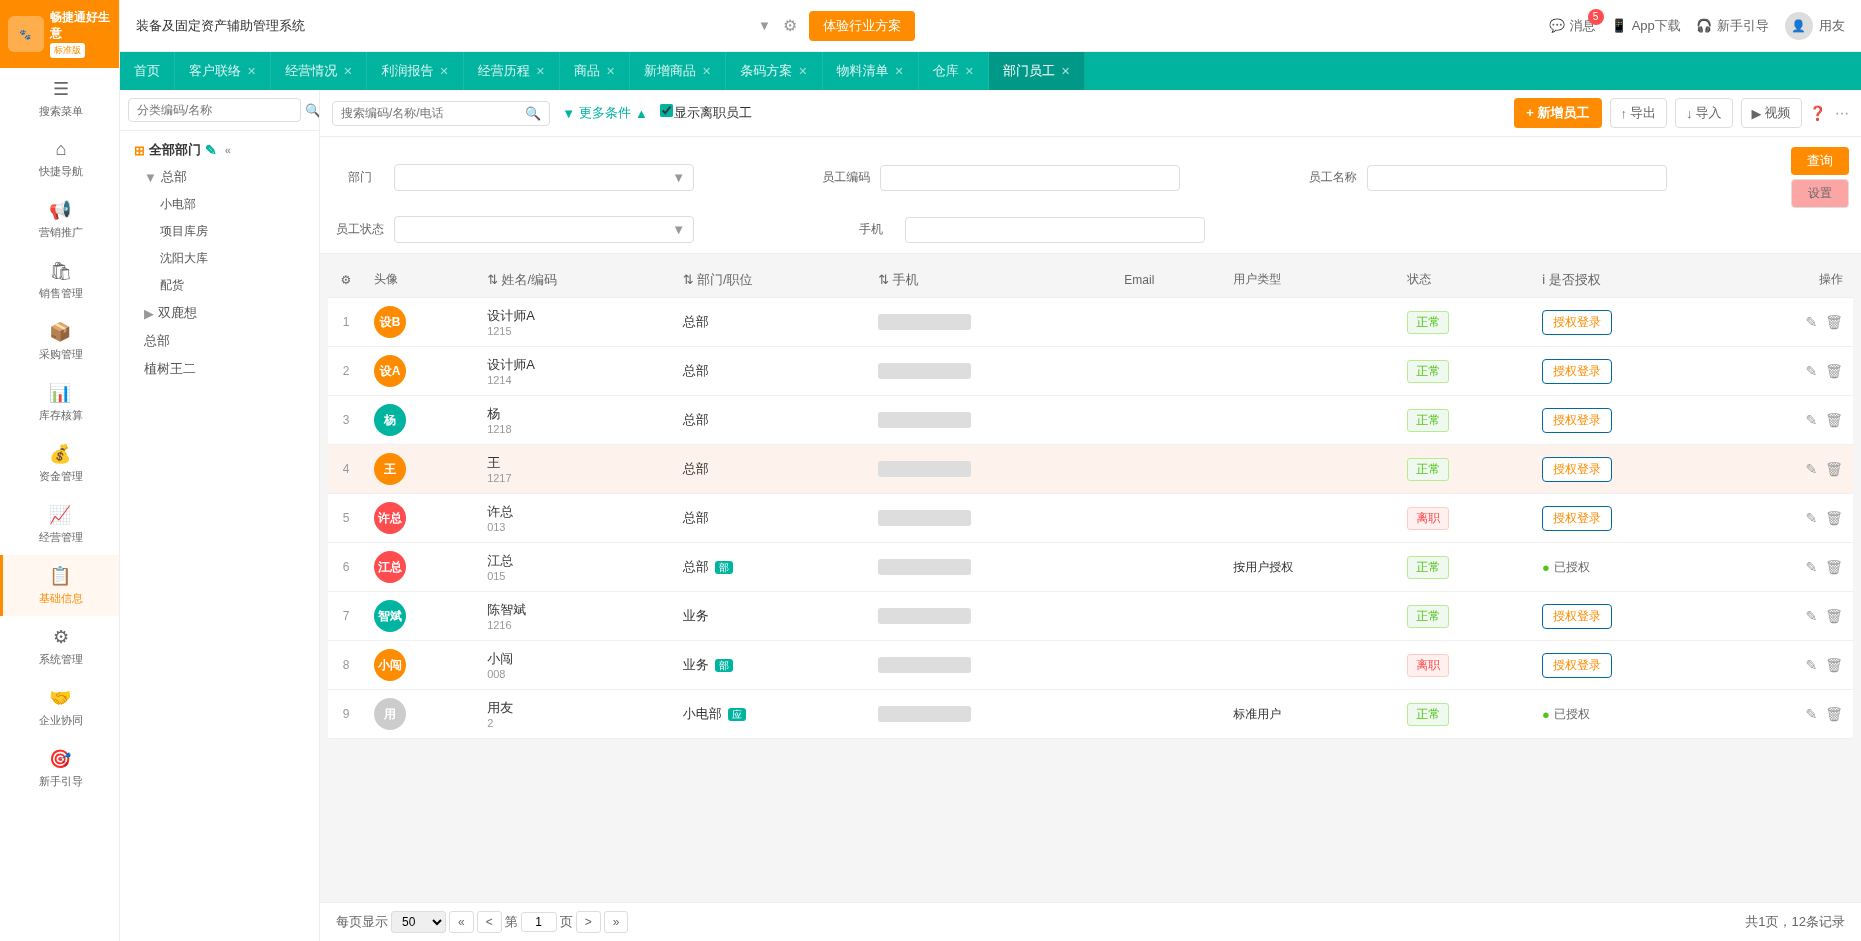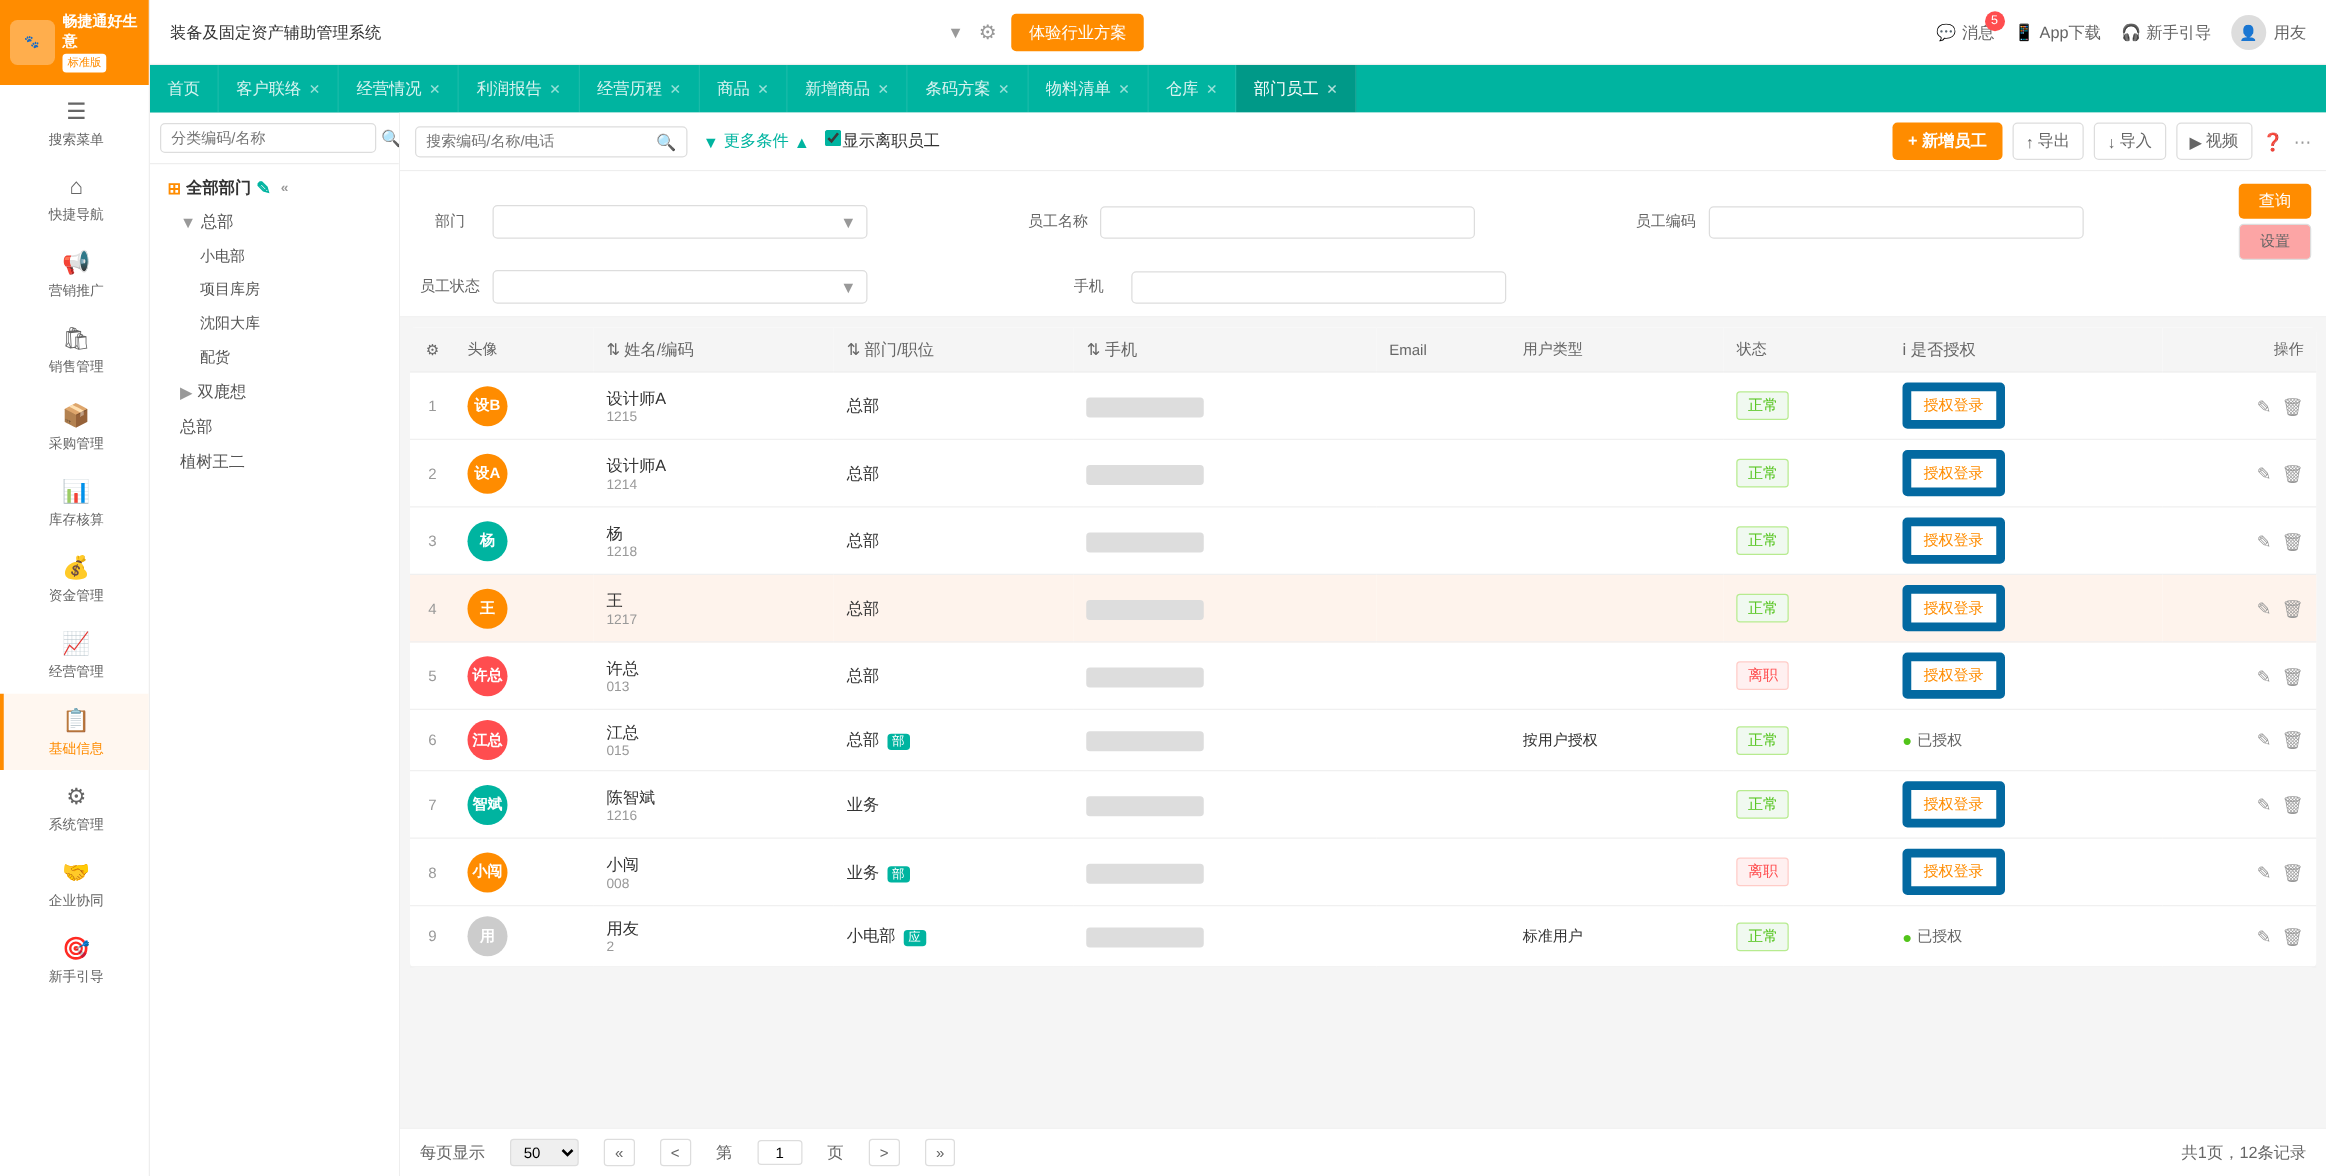--- a/index.html
+++ b/index.html
@@ -82,30 +82,30 @@
     .data-table th { background: #f5f5f5; padding: 8px 10px; text-align: left; color: #666; font-weight: normal; font-size: 12px; border-bottom: 1px solid #eee; white-space: nowrap; }
     .data-table td { padding: 8px 10px; border-bottom: 1px solid #f0f0f0; color: #333; font-size: 12px; vertical-align: middle; }
     .data-table tr.highlighted td { background: #fef3ec; }
     .avatar-circle { width: 32px; height: 32px; border-radius: 50%; display: flex; align-items: center; justify-content: center; color: #fff; font-size: 12px; font-weight: bold; flex-shrink: 0; }
     .name-cell { display: flex; flex-direction: column; }
     .name-main { color: #333; font-size: 13px; }
     .name-code { color: #999; font-size: 11px; }
     .status-badge { display: inline-block; padding: 2px 8px; border-radius: 3px; font-size: 12px; }
     .status-normal { background: #f0f9f0; color: #52c41a; border: 1px solid #b7eb8f; }
     .status-resign { background: #fff0f0; color: #ff4d4f; border: 1px solid #ffccc7; }
-    .btn-auth { border: 7px solid #0369a1; color: #ff8c00; background: #fff; border-radius: 4px; padding: 3px 10px; cursor: pointer; font-size: 12px; }
+    .btn-auth { border: 1px solid #0369a1; color: #ff8c00; background: #fff; border-radius: 4px; padding: 3px 10px; cursor: pointer; font-size: 12px; }
     .auth-granted { color: #666; font-size: 12px; display: flex; align-items: center; gap: 4px; }
     .auth-dot { color: #52c41a; }
     .dept-badge { background: #00b4a0; color: #fff; border-radius: 3px; padding: 1px 4px; font-size: 10px; margin-left: 3px; }
     .operate-btns { display: flex; align-items: center; gap: 8px; }
     .op-btn { color: #999; cursor: pointer; font-size: 14px; }
     .masked { background: #ddd; border-radius: 3px; color: transparent; font-size: 11px; padding: 2px 20px; }
 
     
-    .pagination { background: #fff; border-top: 1px solid #eee; padding: 8px 16px; display: flex; align-items: center; gap: 20px; flex-shrink: 0; font-size: 12px; color: #666; }
+    .pagination { background: #fff; border-top: 1px solid #eee; padding: 8px 16px; display: flex; align-items: center; gap: 3px; flex-shrink: 0; font-size: 12px; color: #666; }
     .pagination-info { margin-left: auto; }
     .page-btn { border: 1px solid #ddd; background: #fff; color: #666; padding: 3px 8px; border-radius: 3px; cursor: pointer; font-size: 12px; }
     .page-input { border: 1px solid #ddd; border-radius: 3px; padding: 2px 6px; width: 36px; text-align: center; font-size: 12px; }
     .per-page-select { border: 1px solid #ddd; border-radius: 3px; padding: 2px 6px; font-size: 12px; }
   </style>
 </head>
 <body>
 
 <div class="sidebar">
   <div class="sidebar-logo">
@@ -317,25 +317,25 @@
       <div class="filter-form">
         <div class="filter-row">
           <div class="filter-field">
             <label>部门</label>
             <div class="filter-select-wrap">
               <span style="color:#ccc;font-size:12px;"></span>
               <span style="color:#999;">▼</span>
             </div>
           </div>
           <div class="filter-field">
+            <label>员工编码</label>
+            <input type="text" style="">
+          </div>
+          <div class="filter-field">
             <label>员工名称</label>
-            <input type="text" style="">
-          </div>
-          <div class="filter-field">
-            <label>员工编码</label>
             <input type="text" style="">
           </div>
           <div class="filter-actions">
             <button class="btn-query">查询</button>
             <button class="btn-setting">设置</button>
           </div>
         </div>
         <div class="filter-row">
           <div class="filter-field">
             <label>员工状态</label>

